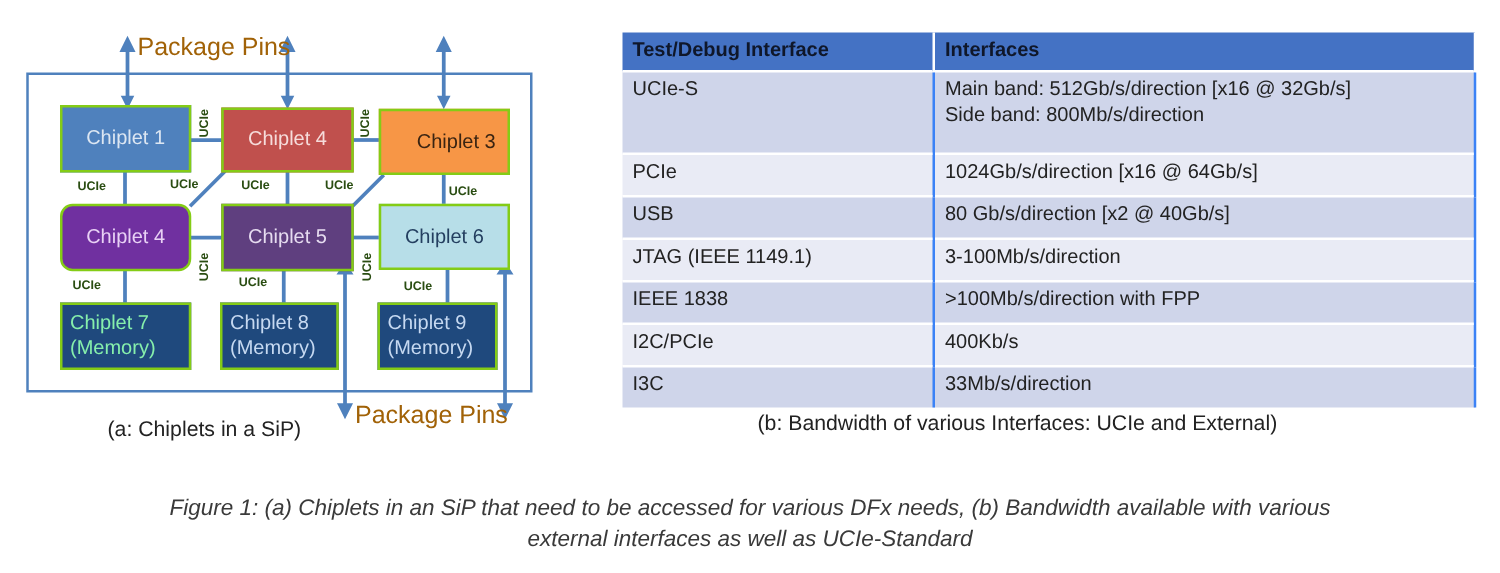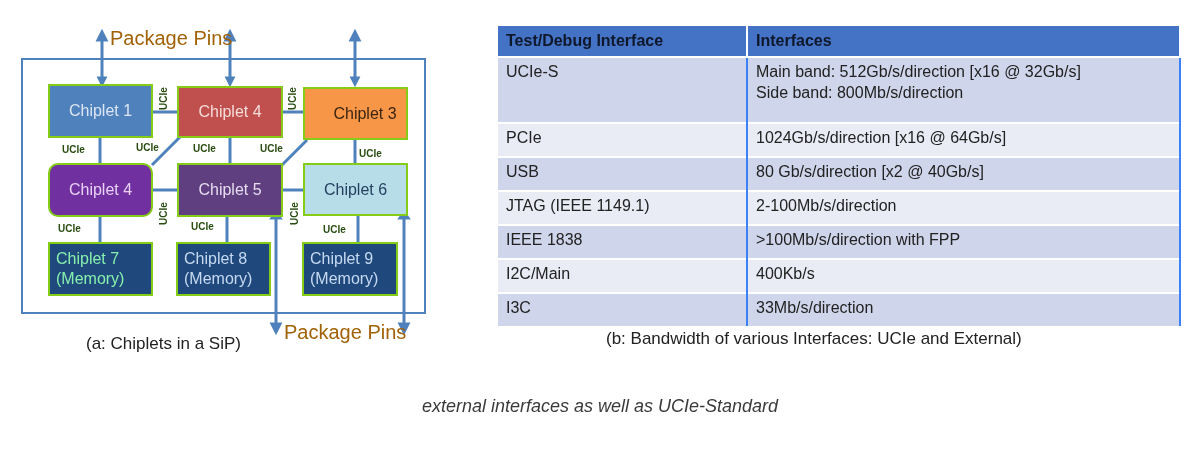--- a/index.html
+++ b/index.html
@@ -138,33 +138,34 @@
     <tr class="even">
       <td class="c1" style="height:26px">PCIe</td>
       <td>1024Gb/s/direction [x16 @ 64Gb/s]</td>
     </tr>
     <tr class="odd">
       <td class="c1" style="height:26px">USB</td>
       <td>80 Gb/s/direction [x2 @ 40Gb/s]</td>
     </tr>
     <tr class="even">
       <td class="c1" style="height:26px">JTAG (IEEE 1149.1)</td>
-      <td>2-100Mb/s/direction</td>
+      <td>3-100Mb/s/direction</td>
     </tr>
     <tr class="odd">
       <td class="c1" style="height:26px">IEEE 1838</td>
       <td>&gt;100Mb/s/direction with FPP</td>
     </tr>
     <tr class="even">
-      <td class="c1" style="height:26px">I2C/Main</td>
+      <td class="c1" style="height:26px">I2C/PCIe</td>
       <td>400Kb/s</td>
     </tr>
     <tr class="odd">
       <td class="c1" style="height:26px">I3C</td>
       <td>33Mb/s/direction</td>
     </tr>
   </tbody>
 </table>
 <span class="subcap" style="left:606px;top:329px">(b: Bandwidth of various Interfaces: UCIe and External)</span>
 
 <div class="caption">
+  <div>Figure 1: (a) Chiplets in an SiP that need to be accessed for various DFx needs, (b) Bandwidth available with various</div>
   <div>external interfaces as well as UCIe-Standard</div>
 </div>
 
 </body></html>

